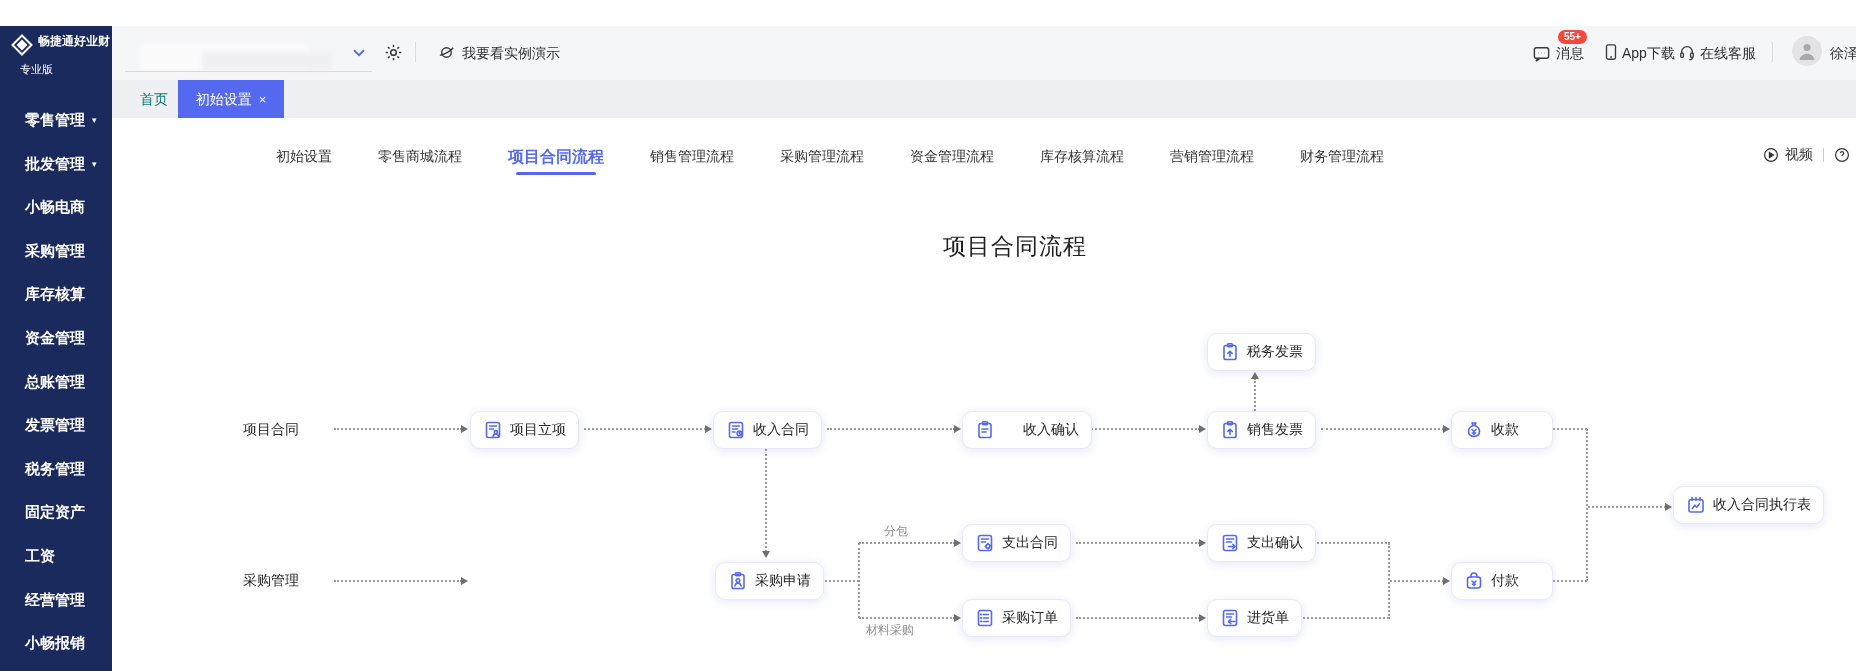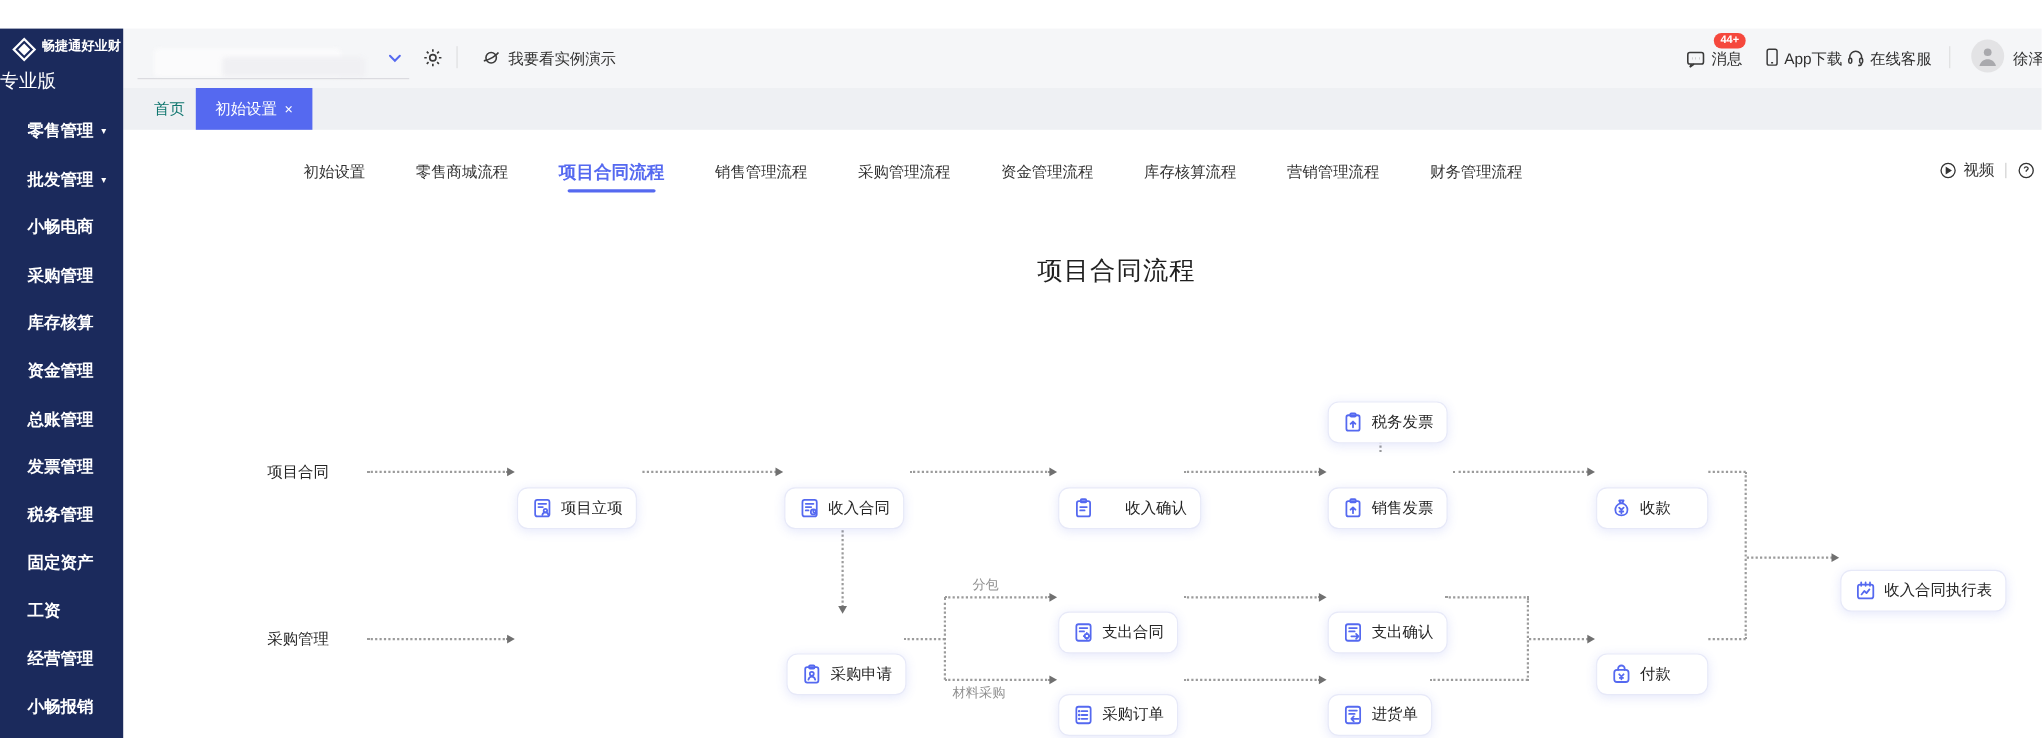--- a/index.html
+++ b/index.html
@@ -5,21 +5,21 @@
   * { margin:0; padding:0; box-sizing:border-box; }
   html,body { width:1856px; height:671px; overflow:hidden; background:#fff;
     font-family:"Liberation Sans","DejaVu Sans",sans-serif; }
   .abs { position:absolute; }
   
   #whitestrip { left:0; top:0; width:1856px; height:26px; background:#fff; }
   
   #sidebar { left:0; top:26px; width:112px; height:645px; background:#1b2a5c; color:#fff; z-index:5; }
   #logo-row { position:absolute; left:10px; top:7px; display:flex; align-items:flex-start; gap:4px; }
   #brand { font-size:12px; font-weight:bold; white-space:nowrap; }
-  #edition { position:absolute; left:0; top:36px; font-size:17px; }
+  #edition { position:absolute; left:20px; top:36px; font-size:11px; }
   #sb-list { position:absolute; left:0; top:72px; width:112px; }
   .sb-item { height:43.6px; line-height:43.6px; padding-left:25px; font-size:15px; font-weight:600;
     color:#fff; white-space:nowrap; cursor:pointer; }
   .caret { font-size:9px; margin-left:7px; vertical-align:2px; }
   
   #topbar { left:112px; top:26px; width:1744px; height:54px; background:#f5f6f8; }
   .blob1 { position:absolute; left:28px; top:18px; width:170px; height:26px; background:#fbfbfc;
     border-radius:4px; filter:blur(2px); }
   .blob2 { position:absolute; left:90px; top:26px; width:130px; height:18px; background:#f0f0f3;
     border-radius:4px; filter:blur(2px); }
@@ -47,21 +47,21 @@
   .sn-tab.active::after { content:""; position:absolute; left:8px; right:8px; bottom:-7px; height:3px;
     border-radius:2px; background:#5569f0; }
   #utils { left:1763px; top:146px; display:flex; gap:6px; align-items:center; font-size:14px;
     color:#333; white-space:nowrap; }
   .u-ico { width:16px; height:16px; color:#333; }
   .u-div { width:1px; height:14px; background:#ccc; margin:0 4px; }
   
   #flow-title { left:943px; top:231px; font-size:23px; color:#1f1f1f; font-weight:500; letter-spacing:1px; }
   .node { position:absolute; height:38px; display:flex; align-items:center; gap:7px; padding:4px 12px;
     background:#fff; border:1px solid #e7e9f8; border-radius:10px; cursor:pointer;
-    box-shadow:0 2px 10px rgba(90,105,230,.16); font-size:14px; color:#262626; white-space:nowrap;margin-top:32px; }
+    box-shadow:0 2px 10px rgba(90,105,230,.16); font-size:14px; color:#262626; white-space:nowrap; }
   .node .ic { width:20px; height:20px; color:#5569f0; flex:none; }
   .rowlab { position:absolute; font-size:14px; color:#262626; font-weight:500; }
   .brlab { position:absolute; font-size:12px; color:#8f8f8f; }
   .dh { position:absolute; border-top:2px dotted #9b9b9b; height:0; }
   .dv { position:absolute; border-left:2px dotted #9b9b9b; width:0; }
   .ar,.au,.ad { position:absolute; width:0; height:0; }
   .ar { border-top:4px solid transparent; border-bottom:4px solid transparent; border-left:7px solid #707070; }
   .au { border-left:4px solid transparent; border-right:4px solid transparent; border-bottom:7px solid #707070; }
   .ad { border-left:4px solid transparent; border-right:4px solid transparent; border-top:7px solid #707070; }
 </style>
@@ -117,21 +117,21 @@
         <path d="M3 13c2-.4 5.5-1.6 8.5-3.4 2.6-1.6 4.6-3.3 5.5-4.6"></path>
       </svg></span>
   <span class="tb-txt" style="left:350px;top:19px;">我要看实例演示</span>
   <span class="tb-ico" style="left:1420px;top:18px;">
     <svg width="19" height="19" viewBox="0 0 20 20" fill="none" stroke="currentColor" stroke-width="1.5">
         <rect x="2.5" y="4" width="15" height="11" rx="2"></rect>
         <path d="M6 15l-1.5 3 4-3"></path>
         <path d="M6.5 9.5h.2M10 9.5h.2M13.5 9.5h.2" stroke-width="2.2"></path>
       </svg></span>
   <span class="tb-txt" style="left:1444px;top:19px;">消息</span>
-  <span id="badge">44+</span>
+  <span id="badge">55+</span>
   <span class="tb-ico" style="left:1490px;top:17px;">
     <svg width="18" height="18" viewBox="0 0 20 20" fill="none" stroke="currentColor" stroke-width="1.5">
         <rect x="5" y="2" width="10" height="16" rx="2"></rect>
         <path d="M9 15.5h2"></path>
       </svg></span>
   <span class="tb-txt" style="left:1510px;top:19px;">App下载</span>
   <span class="tb-ico" style="left:1566px;top:17px;">
     <svg width="18" height="18" viewBox="0 0 20 20" fill="none" stroke="currentColor" stroke-width="1.5">
         <path d="M4 12v-2a6 6 0 0112 0v2"></path>
         <rect x="3" y="11" width="3" height="5" rx="1.4"></rect>

